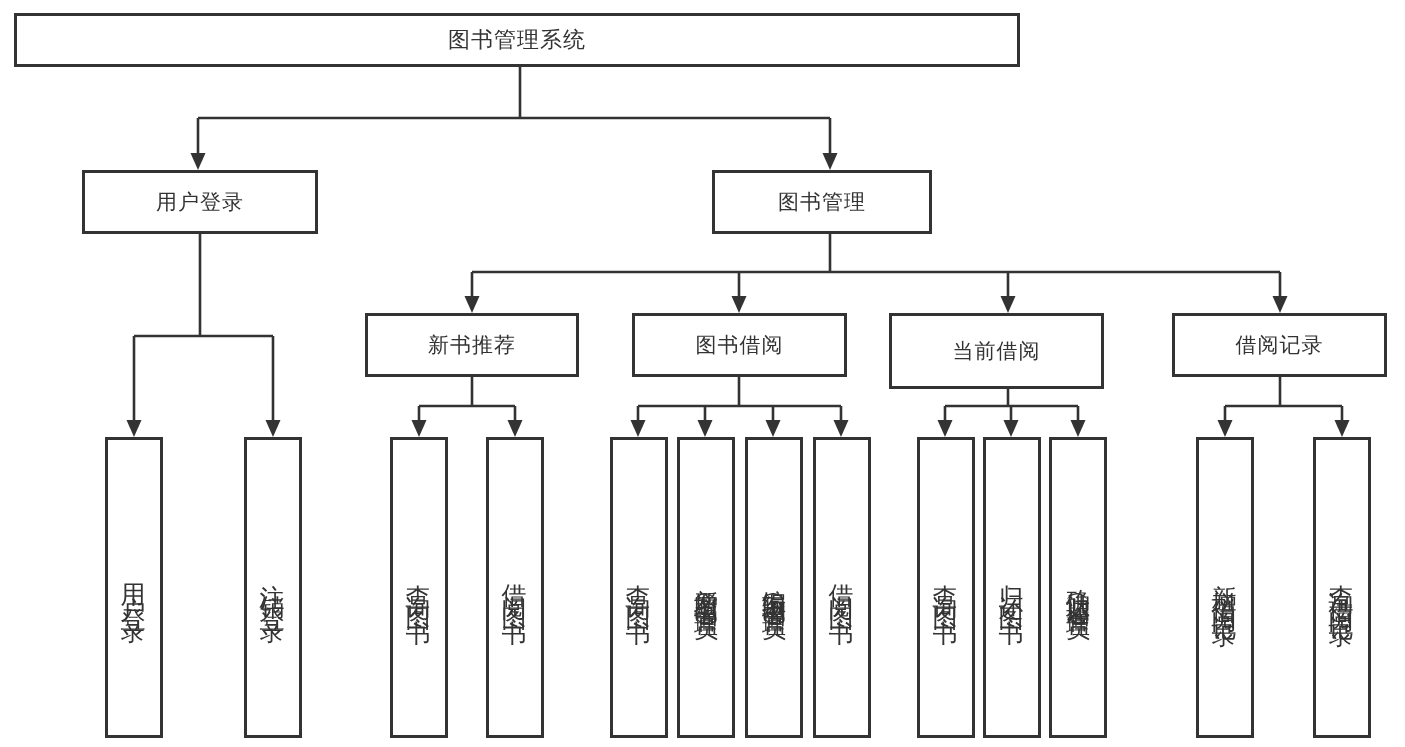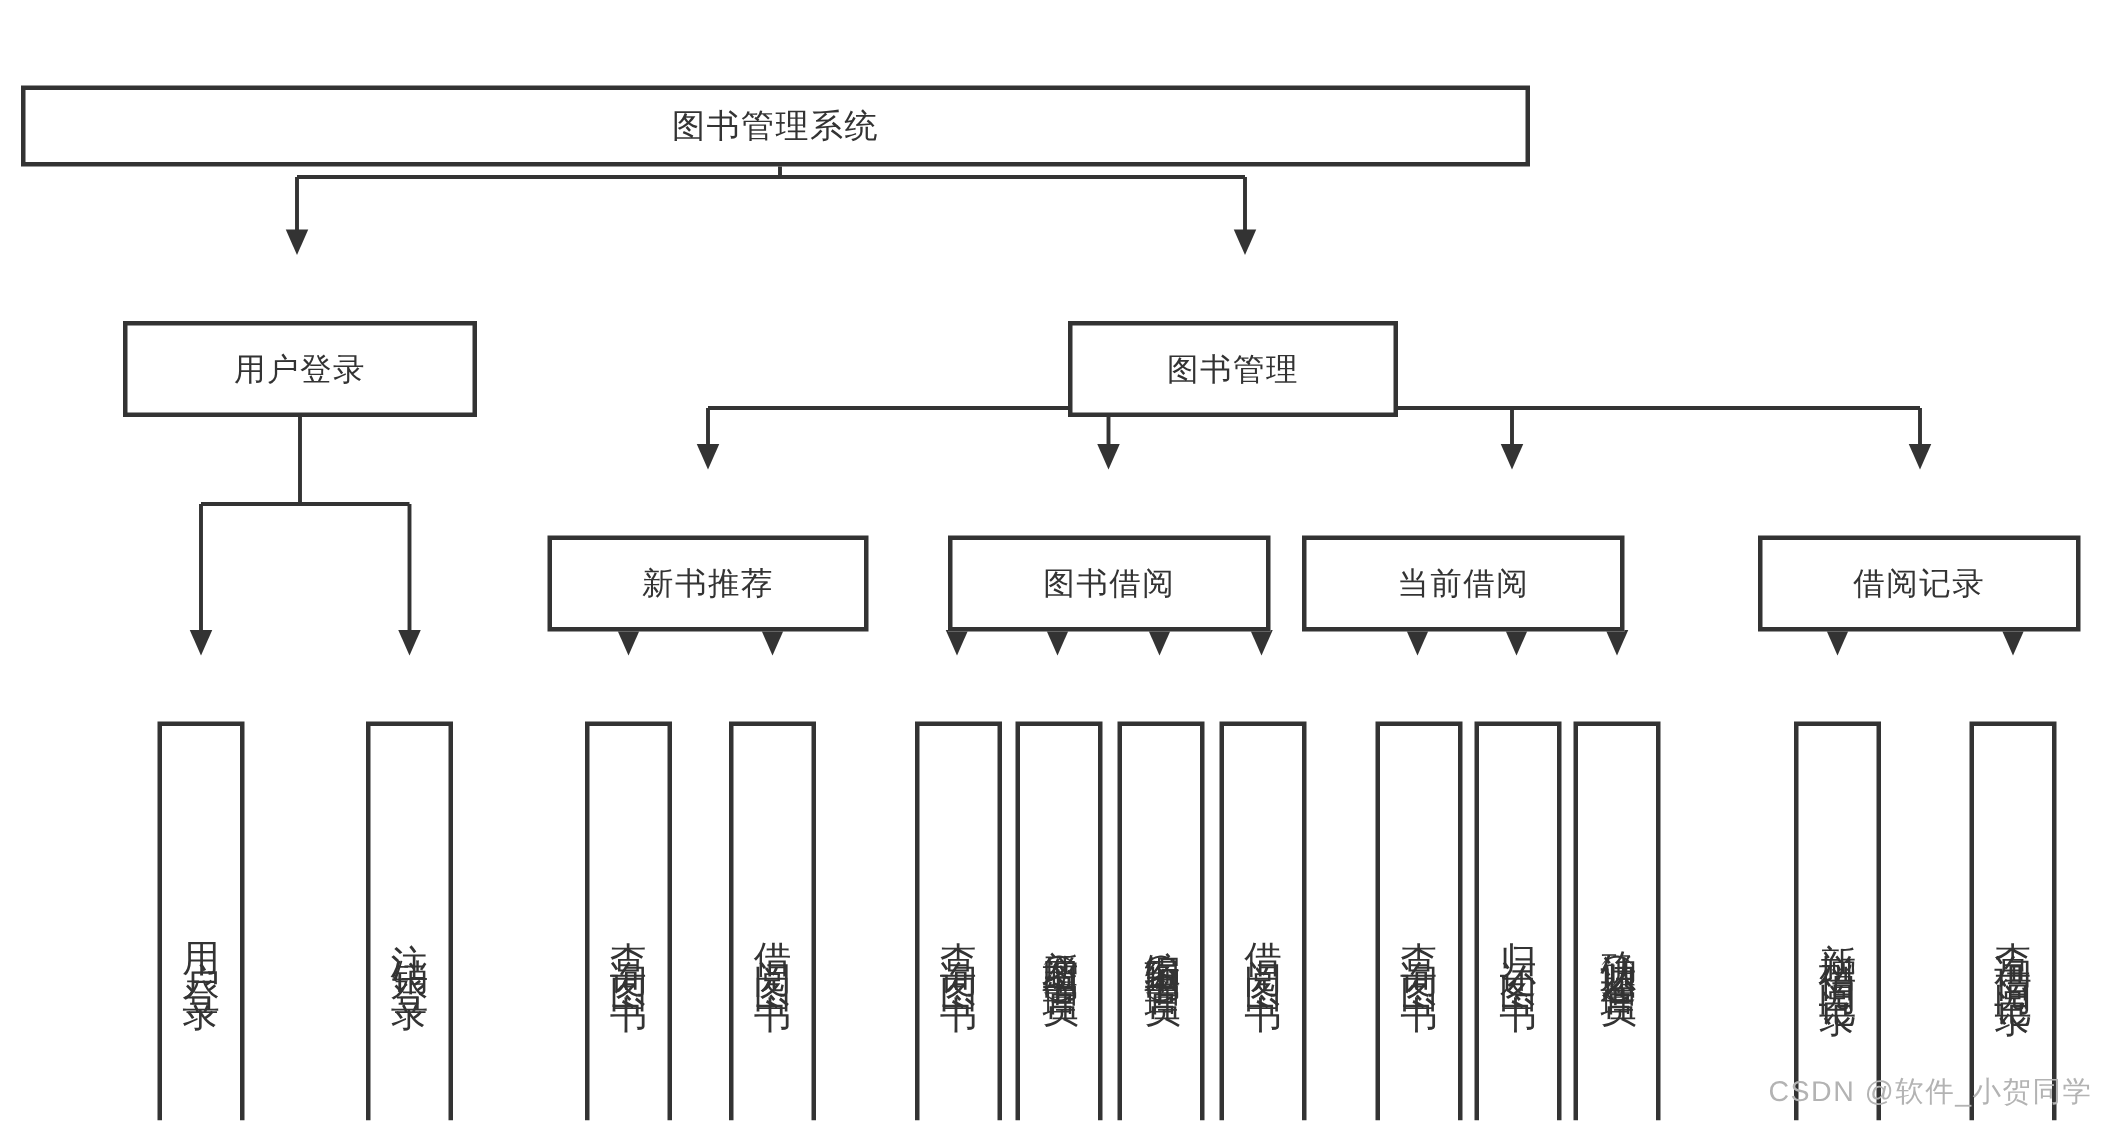--- a/index.html
+++ b/index.html
@@ -19,29 +19,28 @@
   #connectors{position:absolute;left:0;top:0;width:1405px;height:747px;}
   #connectors path{stroke:var(--line-color);stroke-width:2.6;fill:none;}
   #connectors polygon{fill:var(--line-color);stroke:none;}
   .node{
     position:absolute;
     border:3px solid var(--line-color);
     background:#fff;
     box-sizing:border-box;
     display:flex;align-items:center;justify-content:center;
     color:var(--text-color);
-    margin-top:44px;
   }
   .hnode{font-size:21px;letter-spacing:1px;}
   .root{left:14px;top:13px;width:1006px;height:54px;font-size:22px;}
   .n-userlogin{left:82px;top:170px;width:236px;height:64px;}
   .n-bookmgmt{left:712px;top:170px;width:220px;height:64px;}
   .n-newbook{left:365px;top:313px;width:214px;height:64px;}
   .n-borrow{left:632px;top:313px;width:215px;height:64px;}
-  .n-current{left:868px;top:313px;width:215px;height:64px;text-align:center;}
+  .n-current{left:889px;top:313px;width:215px;height:76px;text-align:center;}
   .n-records{left:1172px;top:313px;width:215px;height:64px;}
   .vnode{width:58px;top:437px;height:301px;}
   .vnode .vt{
     writing-mode:vertical-lr;
     text-orientation:mixed;
     font-size:25px;
     letter-spacing:12px;
     white-space:nowrap;
   }
   .vnode .vt.med{font-size:25px;letter-spacing:8px;}
@@ -174,14 +173,13 @@
     <span class="vt long">确认归还（管理员）</span>
   </div>
 
   <div class="node vnode l-e1">
     <span class="vt med">新增借阅记录</span>
   </div>
   <div class="node vnode l-e2">
     <span class="vt med">查询借阅记录</span>
   </div>
 
-  <div class="watermark">CSDN @软件_小贺同学</div>
 </div>
 
 </body></html>

